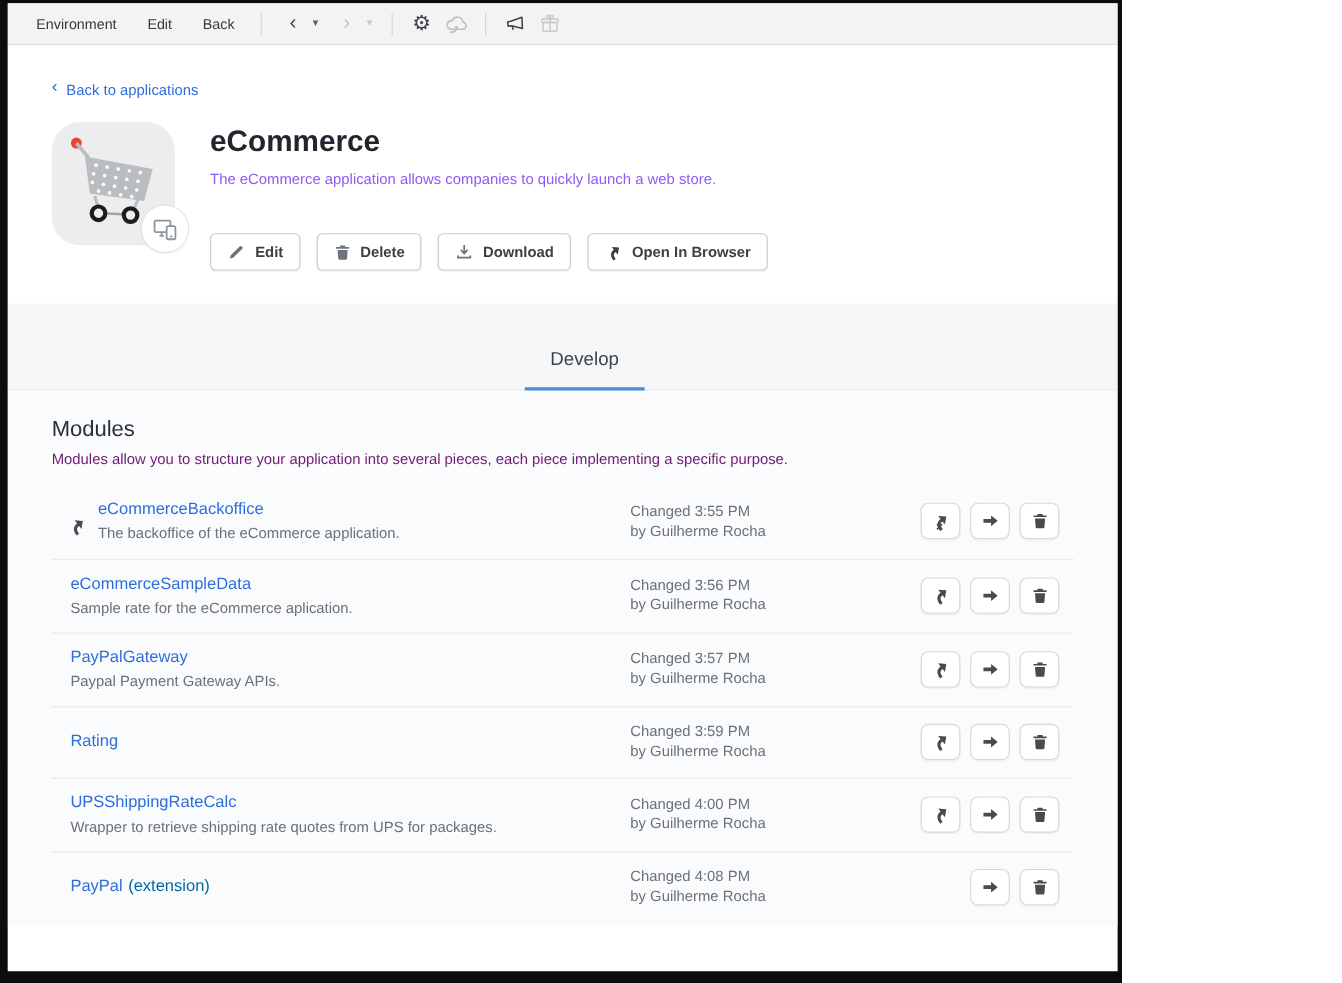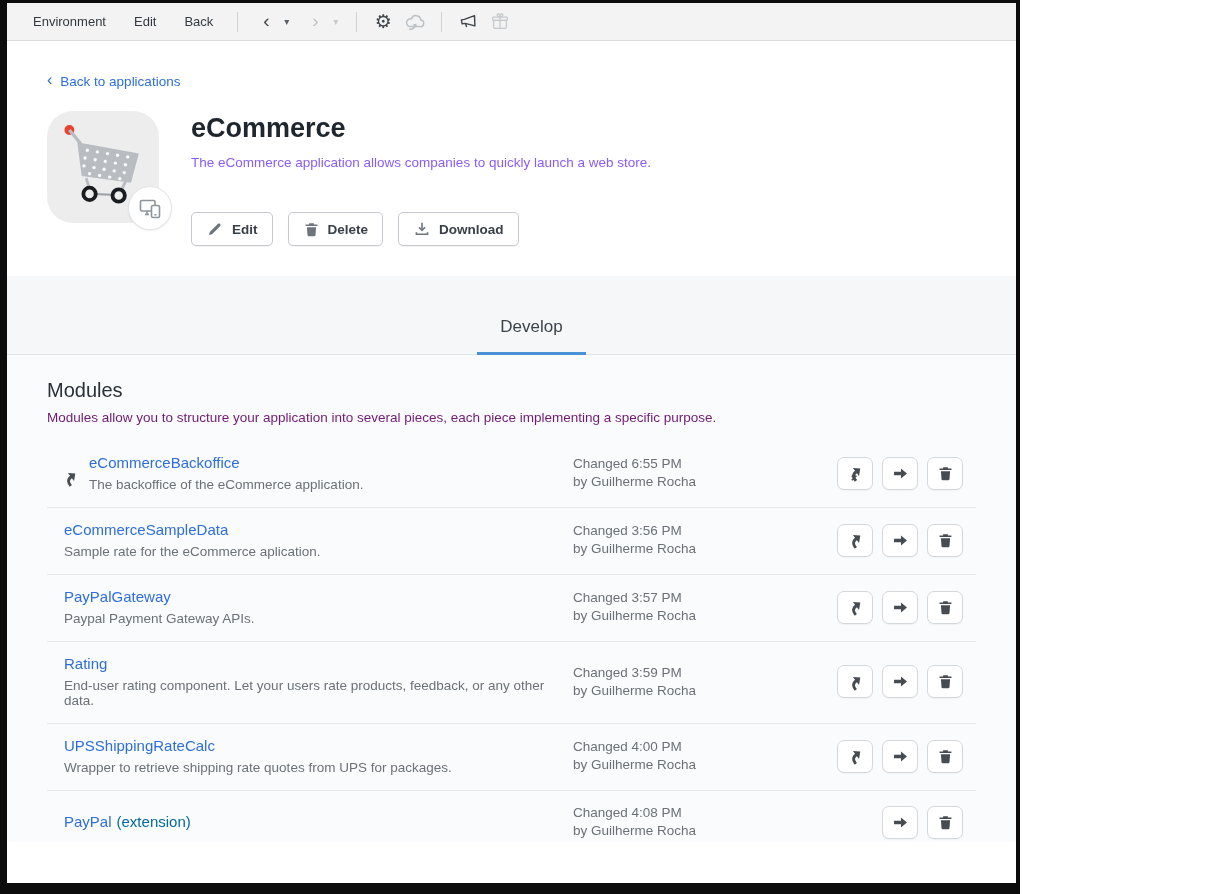--- a/index.html
+++ b/index.html
@@ -202,20 +202,26 @@
           <button class="hbtn">
             <svg width="18" height="18" viewBox="0 0 20 20">
               <g fill="none" stroke="#6e747b" stroke-width="1.8">
                 <path d="M10 3 V11"></path>
                 <path d="M6.6 8 L10 11.6 L13.4 8"></path>
                 <path d="M3.8 13.6 V15.8 H16.2 V13.6"></path>
               </g>
             </svg>
             <span>Download</span>
           </button>
+          <button class="hbtn">
+            <svg width="18" height="18" viewBox="0 0 20 20">
+              <path d="M5 17 C5 11 7.5 8.5 12 8.5 L12 5 L17.5 10 L12 15 L12 11.5 C8.8 11.5 7.8 13 7.8 17 Z" fill="#3a4047" transform="rotate(-38 10 11)"></path>
+            </svg>
+            <span>Open In Browser</span>
+          </button>
         </div>
       </div>
     </div>
   </div>
 
   <div class="tab-band">
     <div class="tab">Develop</div>
   </div>
 
   <div class="modules-area">
@@ -230,21 +236,21 @@
             <svg width="20" height="20" viewBox="0 0 20 20">
               <path d="M5 17 C5 11 7.5 8.5 12 8.5 L12 5 L17.5 10 L12 15 L12 11.5 C8.8 11.5 7.8 13 7.8 17 Z" fill="#474c52" transform="rotate(-38 10 11)"></path>
             </svg>
           </span>
           <div class="mtext">
             <a class="mname">eCommerceBackoffice</a>
             <div class="mdesc">The backoffice of the eCommerce application.</div>
           </div>
         </div>
         <div class="mmid">
-          <div>Changed 6:55 PM</div>
+          <div>Changed 3:55 PM</div>
           <div>by Guilherme Rocha</div>
         </div>
         <div class="mactions">
           <button class="abtn">
             <svg width="20" height="20" viewBox="0 0 20 20">
               <path d="M5 17 C5 11 7.5 8.5 12 8.5 L12 5 L17.5 10 L12 15 L12 11.5 C8.8 11.5 7.8 13 7.8 17 Z" fill="#474c52" transform="rotate(-38 10 11)"></path>
               <path d="M6.8 12.6 L11.4 17.2 M11.4 12.6 L6.8 17.2" stroke="#474c52" stroke-width="1.5"></path>
             </svg>
           </button>
           <button class="abtn">
@@ -326,21 +332,20 @@
                 </g>
             </svg>
           </button>
         </div>
       </div>
 
       <div class="mrow">
         <div class="mleft">
           <div class="mtext">
             <a class="mname">Rating</a>
-            <div class="mdesc">End-user rating component. Let your users rate products, feedback, or any other data.</div>
           </div>
         </div>
         <div class="mmid">
           <div>Changed 3:59 PM</div>
           <div>by Guilherme Rocha</div>
         </div>
         <div class="mactions">
           <button class="abtn">
             <svg width="20" height="20" viewBox="0 0 20 20">
               <path d="M5 17 C5 11 7.5 8.5 12 8.5 L12 5 L17.5 10 L12 15 L12 11.5 C8.8 11.5 7.8 13 7.8 17 Z" fill="#474c52" transform="rotate(-38 10 11)"></path>

